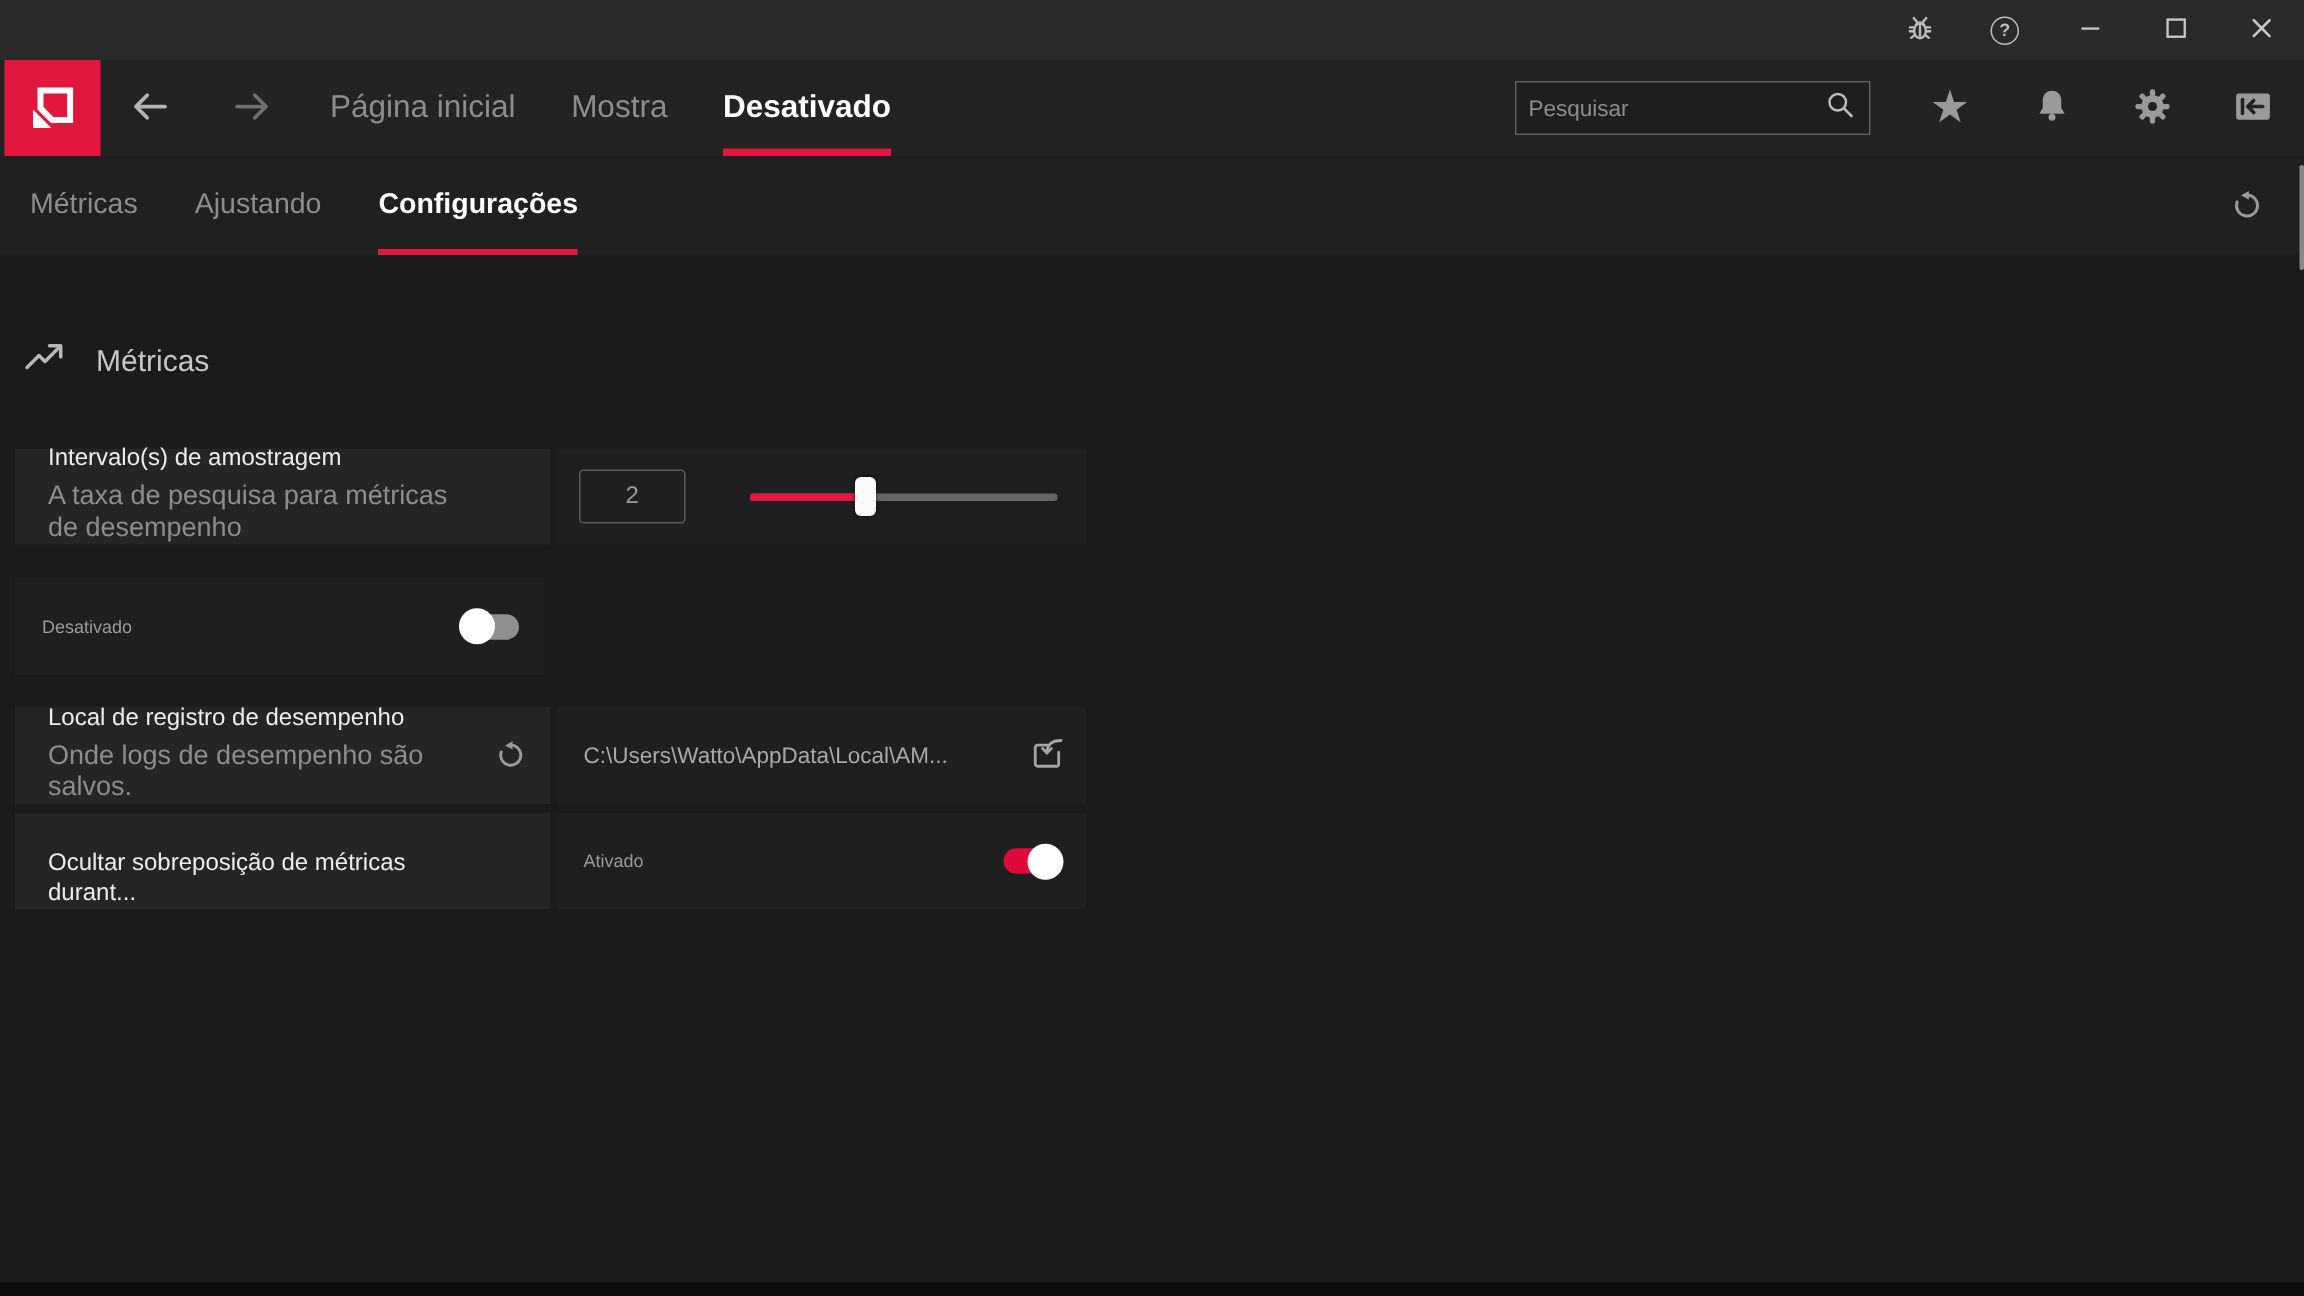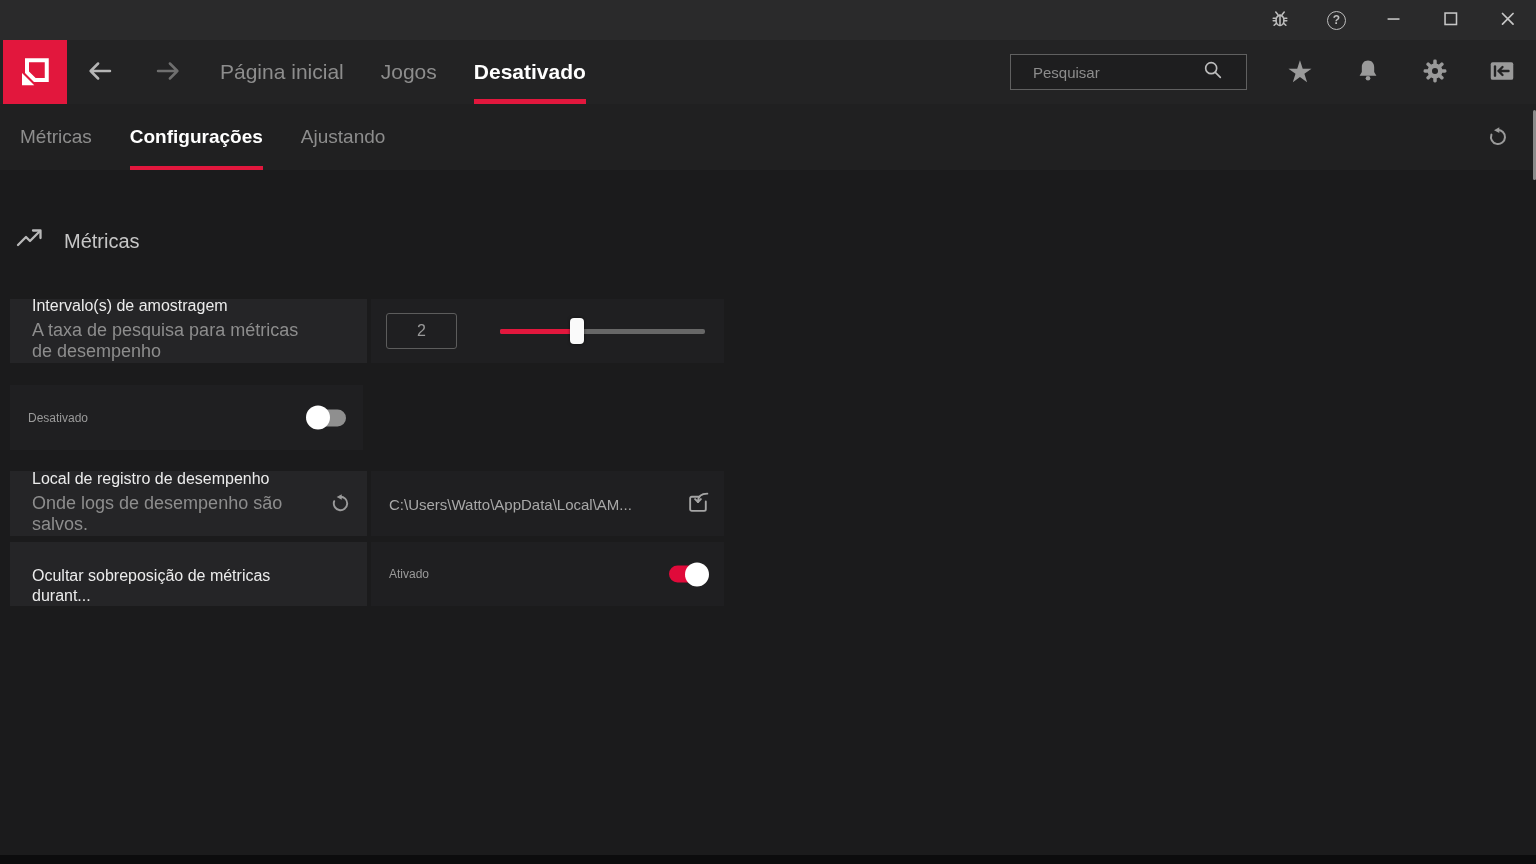--- a/index.html
+++ b/index.html
@@ -59,21 +59,21 @@
     position:relative;display:flex;align-items:center;
     font-size:21px;color:var(--txt-dim);
   }
   .nav-tab.active{color:#fff;font-weight:600}
   .nav-tab.active::after{
     content:"";position:absolute;left:0;right:0;bottom:0;height:5px;background:var(--red);
   }
   .searchbox{
     position:absolute;left:1010px;top:14px;width:237px;height:36px;
     background:#1e1e1f;border:1px solid #606060;
-    display:flex;align-items:center;padding:0 22px;
+    display:flex;align-items:center;padding:0 8px;
   }
   .searchbox input{
     flex:1;background:transparent;border:none;outline:none;
     color:#cfcfcf;font-size:15px;font-family:inherit;min-width:0;
   }
   .searchbox input::placeholder{color:var(--txt-dim)}
   .nav-icon-btn{
     position:absolute;top:0;height:64px;width:44px;
     display:flex;align-items:center;justify-content:center;color:var(--txt-mid);
   }
@@ -206,21 +206,21 @@
   <button class="nav-arrow fwd">
     <span>
       <svg width="30" height="30" viewBox="0 0 24 24" fill="none" stroke="#6f6f6f" stroke-width="2" stroke-linecap="round" stroke-linejoin="round">
         <path d="M4 12 H19.5 M19.5 12 L13.5 6 M19.5 12 L13.5 18"></path>
       </svg>
     </span>
   </button>
 
   <div class="nav-tabs">
     <div class="nav-tab">Página inicial</div>
-    <div class="nav-tab">Jogos</div>
+    <div class="nav-tab">Mostra</div>
     <div class="nav-tab active">Desativado</div>
   </div>
 
   <div class="searchbox">
     <input type="text" placeholder="Pesquisar" style="">
     <span>
       <svg width="22" height="22" viewBox="0 0 24 24" fill="none" stroke="#bdbdbd" stroke-width="1.8" stroke-linecap="round">
         <circle cx="10" cy="10" r="6"></circle>
         <path d="M14.5 14.5 L20 20"></path>
       </svg>
@@ -265,22 +265,22 @@
           <path d="M6.4 8.3 V15.7"></path>
         </g>
       </svg>
     </span>
   </button>
 </div>
 
 <div class="subnav">
   <div class="subnav-tabs">
     <div class="subnav-tab">Métricas</div>
+    <div class="subnav-tab">Ajustando</div>
     <div class="subnav-tab active">Configurações</div>
-    <div class="subnav-tab">Ajustando</div>
   </div>
   <button class="subnav-reset">
     <span>
       <svg width="24" height="24" viewBox="0 0 24 24">
         <path d="M11.39 6.03 A7 7 0 1 1 5.42 10.61" fill="none" stroke="#9a9a9a" stroke-width="2" stroke-linecap="round"></path>
         <path d="M8.0 6.2 L13.3 3.3 L13.3 9.1 Z" fill="#9a9a9a"></path>
       </svg>
     </span>
   </button>
 </div>

